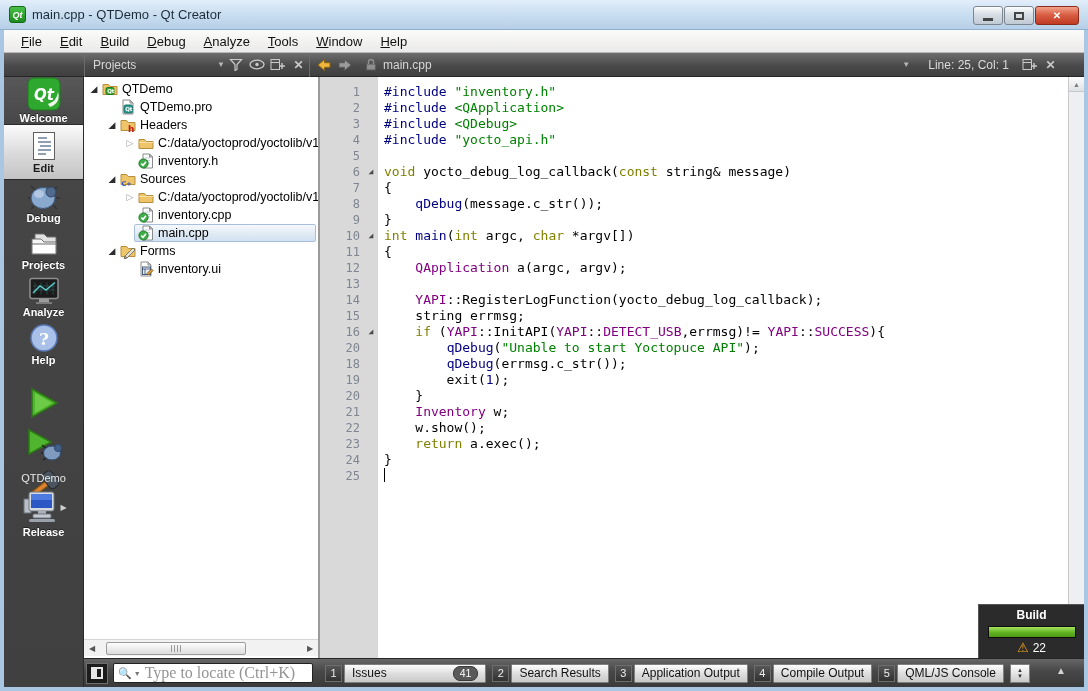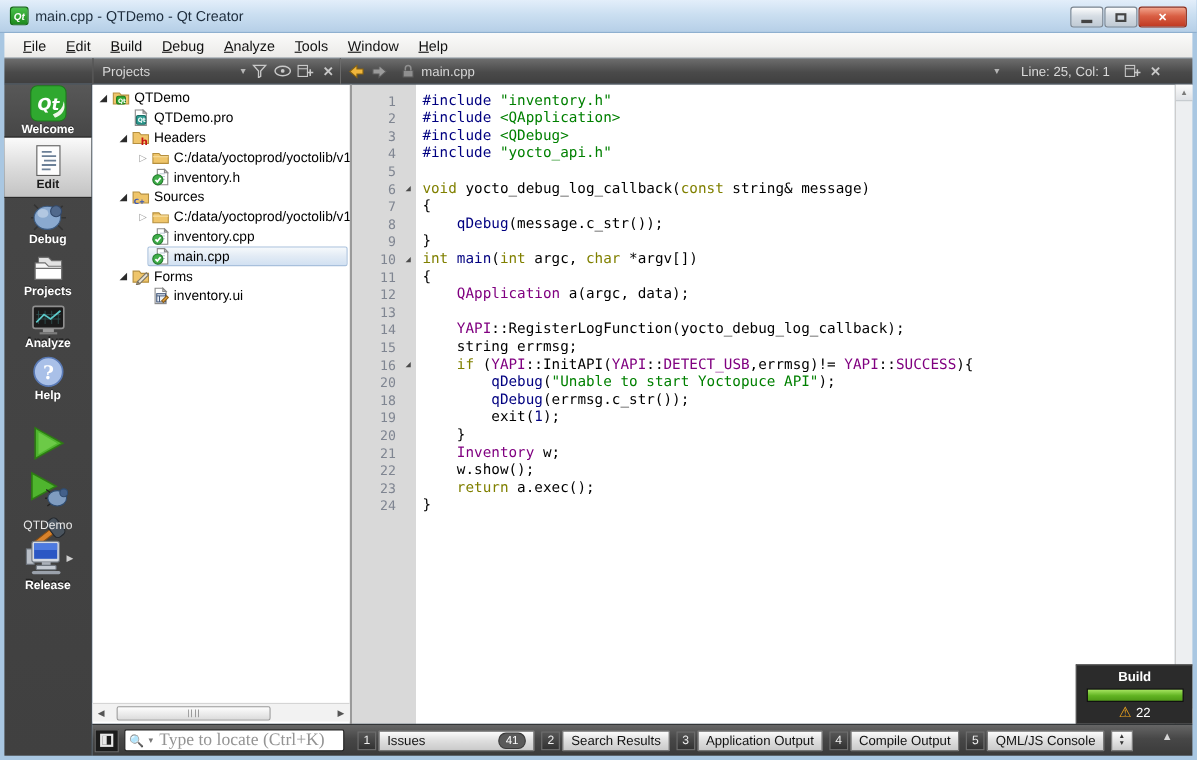--- a/index.html
+++ b/index.html
@@ -538,21 +538,21 @@
           <span class="ct"><span class="tk-k">int</span><span class="tk-p"> </span><span class="tk-f">main</span><span class="tk-p">(</span><span class="tk-k">int</span><span class="tk-p"> argc, </span><span class="tk-k">char</span><span class="tk-p"> *argv[])</span></span>
         </div>
         <div class="code-row">
           <span class="ln">11</span>
           <span class="foldc"></span>
           <span class="ct"><span class="tk-p">{</span></span>
         </div>
         <div class="code-row">
           <span class="ln">12</span>
           <span class="foldc"></span>
-          <span class="ct"><span class="tk-p">    </span><span class="tk-t">QApplication</span><span class="tk-p"> a(argc, data);</span></span>
+          <span class="ct"><span class="tk-p">    </span><span class="tk-t">QApplication</span><span class="tk-p"> a(argc, argv);</span></span>
         </div>
         <div class="code-row">
           <span class="ln">13</span>
           <span class="foldc"></span>
           <span class="ct"></span>
         </div>
         <div class="code-row">
           <span class="ln">14</span>
           <span class="foldc"></span>
           <span class="ct"><span class="tk-p">    </span><span class="tk-t">YAPI</span><span class="tk-p">::RegisterLogFunction(yocto_debug_log_callback);</span></span>
@@ -599,20 +599,25 @@
         </div>
         <div class="code-row">
           <span class="ln">23</span>
           <span class="foldc"></span>
           <span class="ct"><span class="tk-p">    </span><span class="tk-k">return</span><span class="tk-p"> a.exec();</span></span>
         </div>
         <div class="code-row">
           <span class="ln">24</span>
           <span class="foldc"></span>
           <span class="ct"><span class="tk-p">}</span></span>
+        </div>
+        <div class="code-row">
+          <span class="ln">25</span>
+          <span class="foldc"></span>
+          <span class="ct"><span class="caret"></span></span>
         </div>
       </div>
   </div>
   <div id="vscroll">
     <div class="vsb-arrow">▲</div>
     <div class="vsb-arrow bottom">▼</div>
   </div>
 
   <div id="build-popup">
     <div class="bp-title">Build</div>

